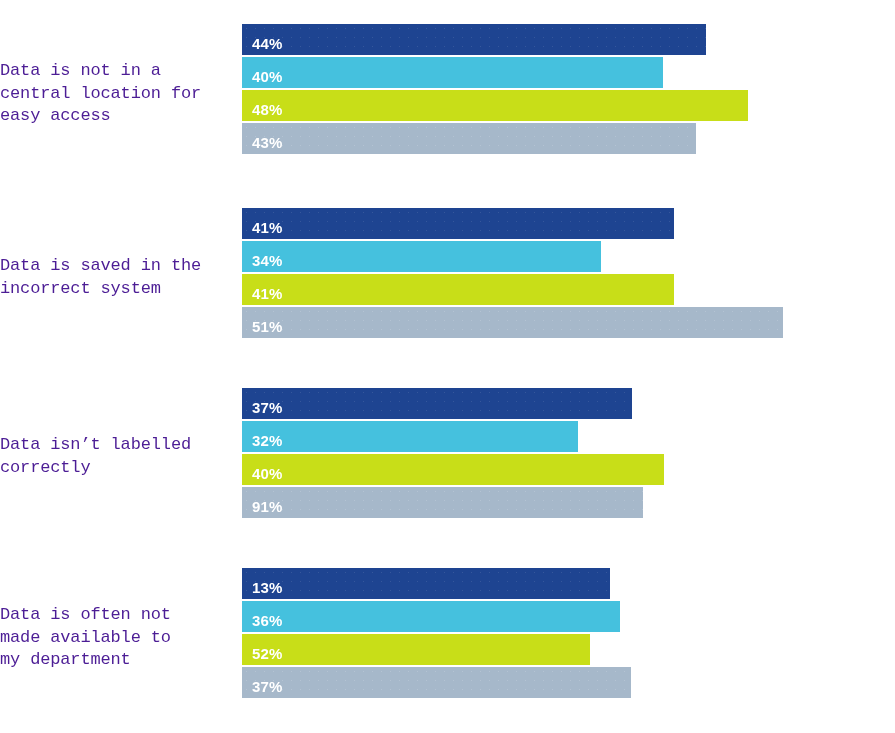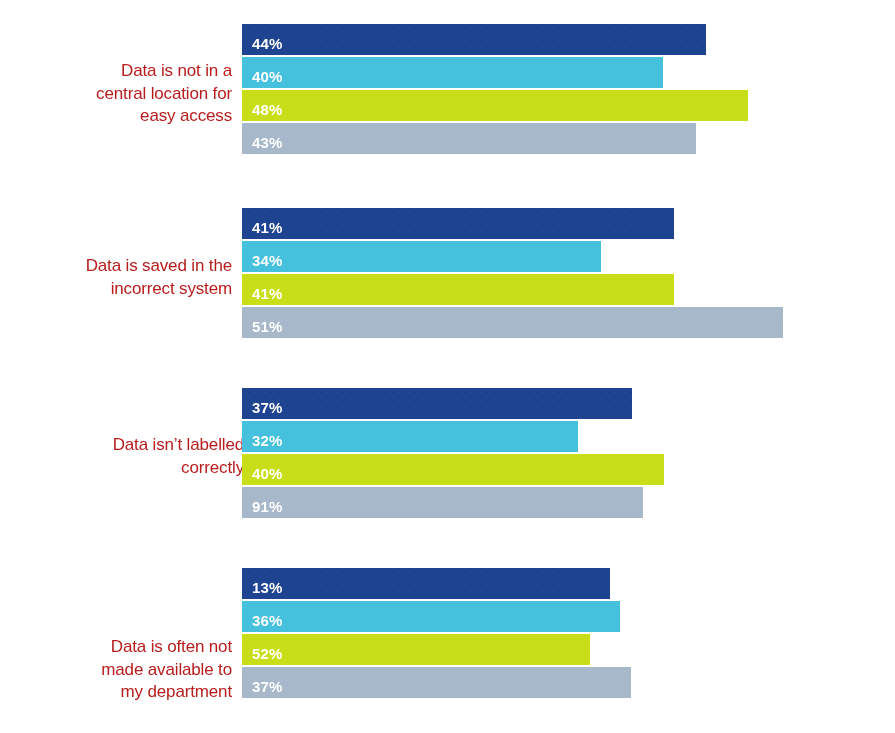--- a/index.html
+++ b/index.html
@@ -35,25 +35,24 @@
   .bar-group {
     position: absolute;
     left: 0;
     width: 895px;
   }
 
   .group-label {
     position: absolute;
     left: 0;
     width: 232px;
-    text-align: right;
-    color: #b91c1c;
+    color: #4c1d95;
     font-size: 17px;
     line-height: 22.5px;
-    font-family: Liberation Sans, sans-serif;
+    font-family: Liberation Mono, monospace;
     font-weight: 400;
     letter-spacing: -0.15px;
     white-space: pre-line;
   }
 
   .bars-wrap {
     position: absolute;
     left: 242px;
     top: 0;
   }
@@ -152,21 +151,21 @@
             <div class="bar" style="width: 432px; background: rgb(200, 222, 24);"></div>
             <span class="bar-value">41%</span>
           </div>
           <div class="bar-row">
             <div class="bar textured" style="width: 541px; background: rgb(166, 184, 202);"></div>
             <span class="bar-value">51%</span>
           </div>
         </div>
       </div>
       <div class="bar-group" style="top: 388px;">
-        <div class="group-label" style="top: 46px; padding-left: 12px;">Data isn’t labelled
+        <div class="group-label" style="top: 46px;">Data isn’t labelled
 correctly</div>
         <div class="bars-wrap">
           <div class="bar-row">
             <div class="bar textured-dark" style="width: 390px; background: rgb(30, 68, 145);"></div>
             <span class="bar-value">37%</span>
           </div>
           <div class="bar-row">
             <div class="bar" style="width: 336px; background: rgb(69, 193, 222);"></div>
             <span class="bar-value">32%</span>
           </div>
@@ -174,21 +173,21 @@
             <div class="bar" style="width: 422px; background: rgb(200, 222, 24);"></div>
             <span class="bar-value">40%</span>
           </div>
           <div class="bar-row">
             <div class="bar textured" style="width: 401px; background: rgb(166, 184, 202);"></div>
             <span class="bar-value">91%</span>
           </div>
         </div>
       </div>
       <div class="bar-group" style="top: 568px;">
-        <div class="group-label" style="top: 36px; margin-top: 32px;">Data is often not
+        <div class="group-label" style="top: 36px;">Data is often not
 made available to
 my department</div>
         <div class="bars-wrap">
           <div class="bar-row">
             <div class="bar textured-dark" style="width: 368px; background: rgb(30, 68, 145);"></div>
             <span class="bar-value">13%</span>
           </div>
           <div class="bar-row">
             <div class="bar" style="width: 378px; background: rgb(69, 193, 222);"></div>
             <span class="bar-value">36%</span>

